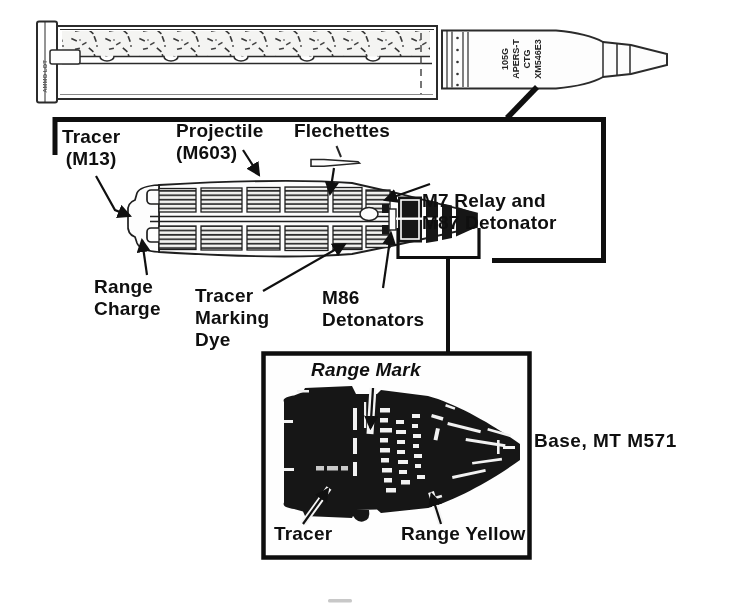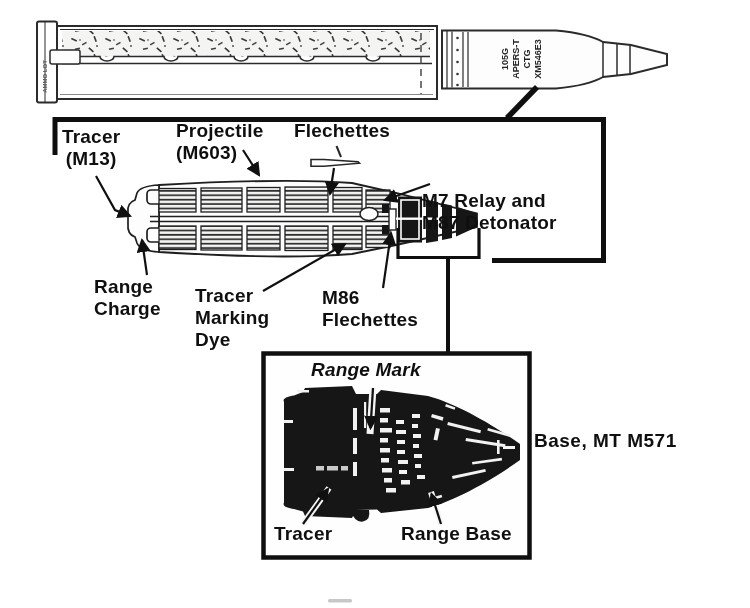--- a/index.html
+++ b/index.html
@@ -248,18 +248,18 @@
 (M603)</div>
 <div class="label" id="lbl-flechettes">Flechettes</div>
 <div class="label" id="lbl-m7">M7 Relay and
 M87 Detonator</div>
 <div class="label" id="lbl-base">Range
 Charge</div>
 <div class="label" id="lbl-dye">Tracer
 Marking
 Dye</div>
 <div class="label" id="lbl-m86">M86
-Flechettes</div>
+Detonators</div>
 
 <div class="label" id="lbl-rangemark">Range Mark</div>
 <div class="label" id="lbl-button">Tracer</div>
-<div class="label" id="lbl-rangescale">Range Base</div>
+<div class="label" id="lbl-rangescale">Range Yellow</div>
 <div class="label" id="lbl-fuze">Base, MT M571</div>
 
 </body></html>

